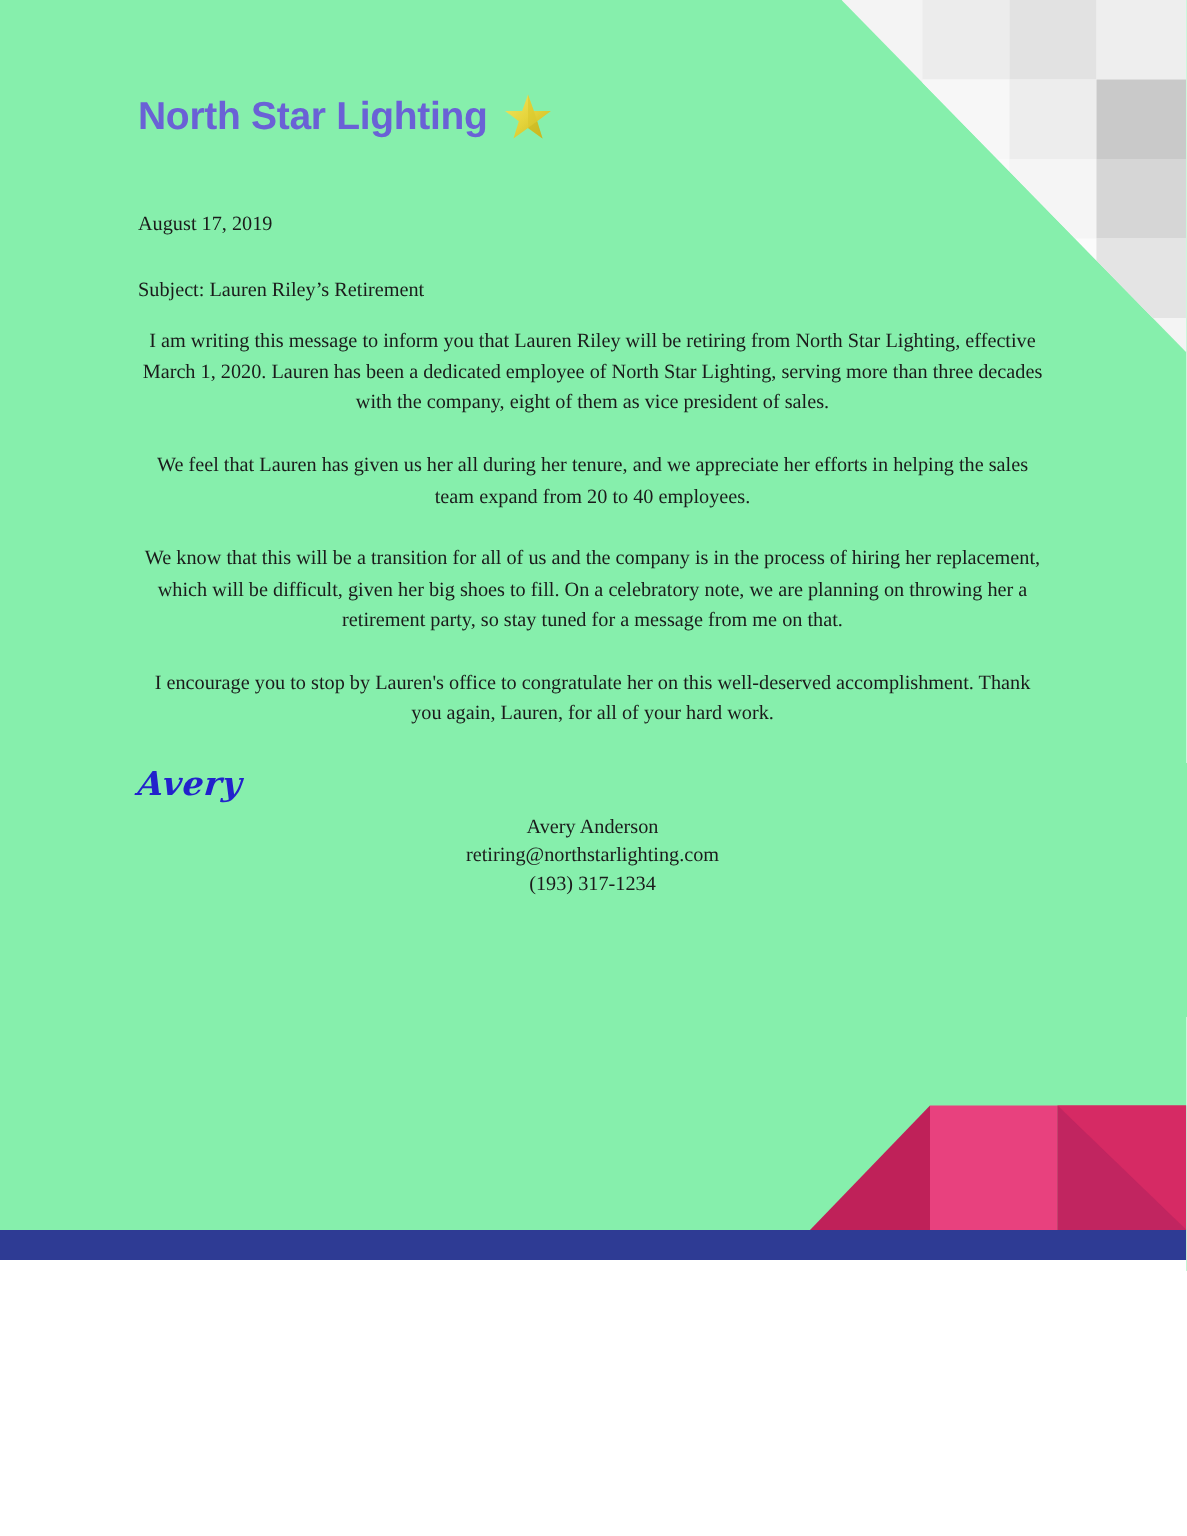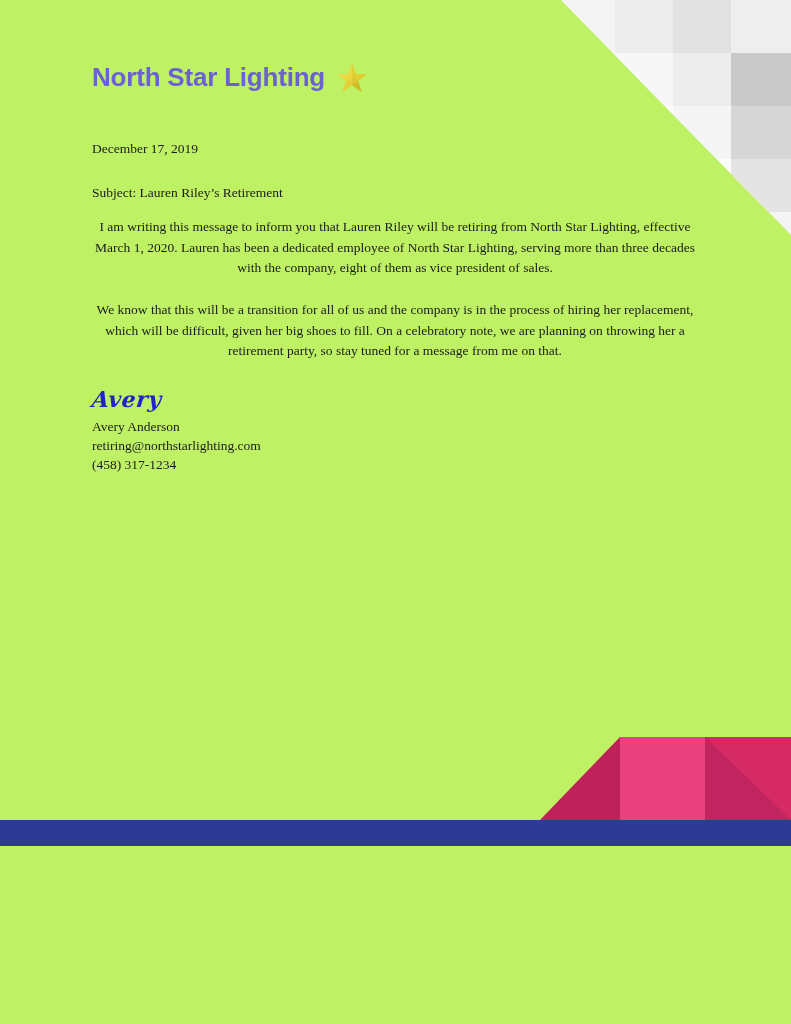--- a/index.html
+++ b/index.html
@@ -9,22 +9,22 @@
     background: #ffffff;
   }
   body {
     font-family: "Liberation Serif", "DejaVu Serif", serif;
     -webkit-font-smoothing: antialiased;
   }
 
   .page {
     position: relative;
     width: 791px;
-    height: 1024px;
-    background: #bef264;
+    height: 840px;
+    background: #86efac;
     overflow: hidden;
   }
 
   
   .deco-top {
     position: absolute;
     top: 0;
     right: 0;
     width: 230px;
     height: 235px;
@@ -113,20 +113,21 @@
     transform: skewX(-6deg);
     transform-origin: left center;
     display: inline-block;
   }
 
   .signer-line {
     font-size: 13.5px;
     color: #1b1b1b;
     line-height: 1.42;
     margin: 0;
+    text-align: center;
   }
   .signer-block { margin-top: 2px; }
 </style>
 </head>
 <body>
 
 <div class="page">
 
   <div class="deco-top">
     <svg viewBox="0 0 230 235" preserveAspectRatio="none" aria-hidden="true">
@@ -187,32 +188,34 @@
             </linearGradient>
           </defs>
           <polygon points="50,6 61.5,38 95,38 68,58.5 78.5,92 50,71.5 21.5,92 32,58.5 5,38 38.5,38" fill="url(#starGrad)"></polygon>
           <polygon points="50,6 61.5,38 68,58.5 50,71.5" fill="#d8c62c" opacity="0.55"></polygon>
           <polygon points="50,71.5 78.5,92 68,58.5" fill="#c4b11c" opacity="0.5"></polygon>
         </svg>
       </span>
     </div>
 
     <div class="meta-block">
-      <p class="meta-line">December 17, 2019</p>
+      <p class="meta-line">August 17, 2019</p>
       <p class="meta-line">Subject: Lauren Riley’s Retirement</p>
     </div>
 
     <div class="body-block">
       <p class="para">I am writing this message to inform you that Lauren Riley will be retiring from North Star Lighting, effective March 1, 2020. Lauren has been a dedicated employee of North Star Lighting, serving more than three decades with the company, eight of them as vice president of sales.</p>
+      <p class="para">We feel that Lauren has given us her all during her tenure, and we appreciate her efforts in helping the sales team expand from 20 to 40 employees.</p>
       <p class="para">We know that this will be a transition for all of us and the company is in the process of hiring her replacement, which will be difficult, given her big shoes to fill. On a celebratory note, we are planning on throwing her a retirement party, so stay tuned for a message from me on that.</p>
+      <p class="para">I encourage you to stop by Lauren's office to congratulate her on this well-deserved accomplishment. Thank you again, Lauren, for all of your hard work.</p>
     </div>
 
     <div class="signoff-block">
       <div class="signature">Avery</div>
       <div class="signer-block">
         <p class="signer-line">Avery Anderson</p>
         <p class="signer-line">retiring@northstarlighting.com</p>
-        <p class="signer-line">(458) 317-1234</p>
+        <p class="signer-line">(193) 317-1234</p>
       </div>
     </div>
 
   </div>
 </div>
 
 </body></html>

